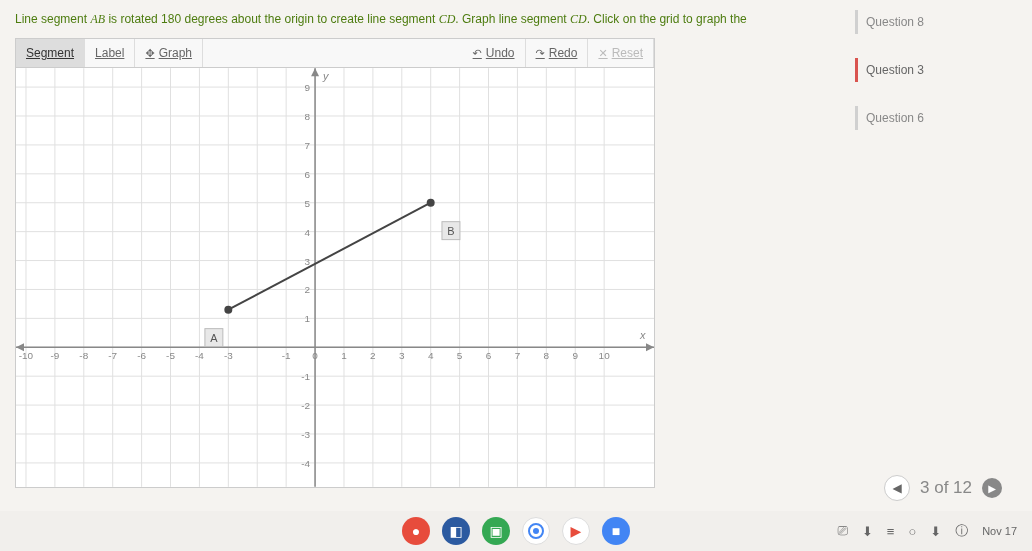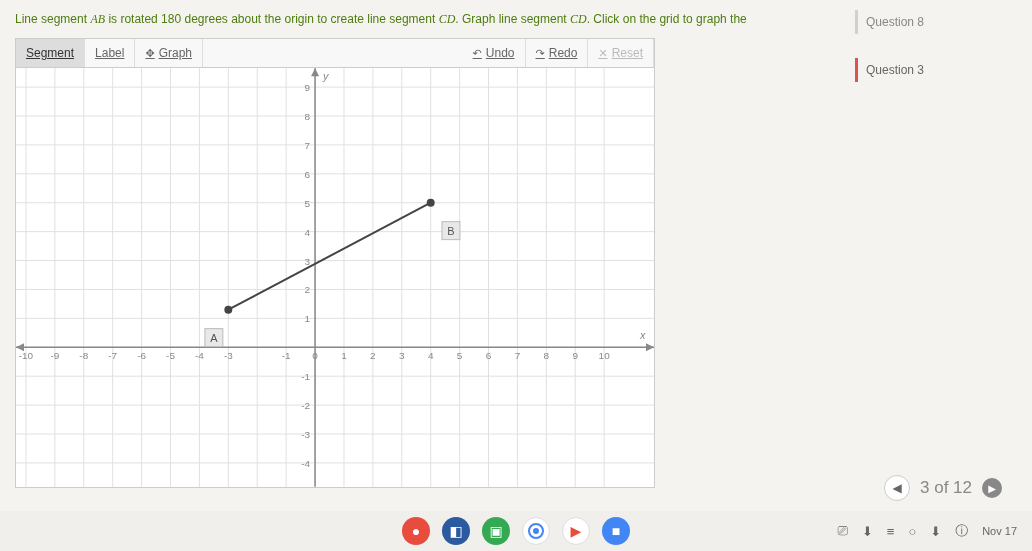--- a/index.html
+++ b/index.html
@@ -344,20 +344,24 @@
 
   <div class="questions-panel" id="questions-panel">
       <div class="question-item">
         <div class="question-bar"></div>
         <div class="question-text">Question 8</div>
       </div>
       <div class="question-item">
         <div class="question-bar active"></div>
         <div class="question-text active">Question 3</div>
       </div>
+      <div class="question-item">
+        <div class="question-bar"></div>
+        <div class="question-text">Question 6</div>
+      </div>
     </div>
 </div>
 
 <div class="pagination">
   <div class="page-arrow">◀</div>
   <span class="page-text">3 of 12</span>
   <div class="page-next">▶</div>
 </div>
 
 <div class="taskbar">

